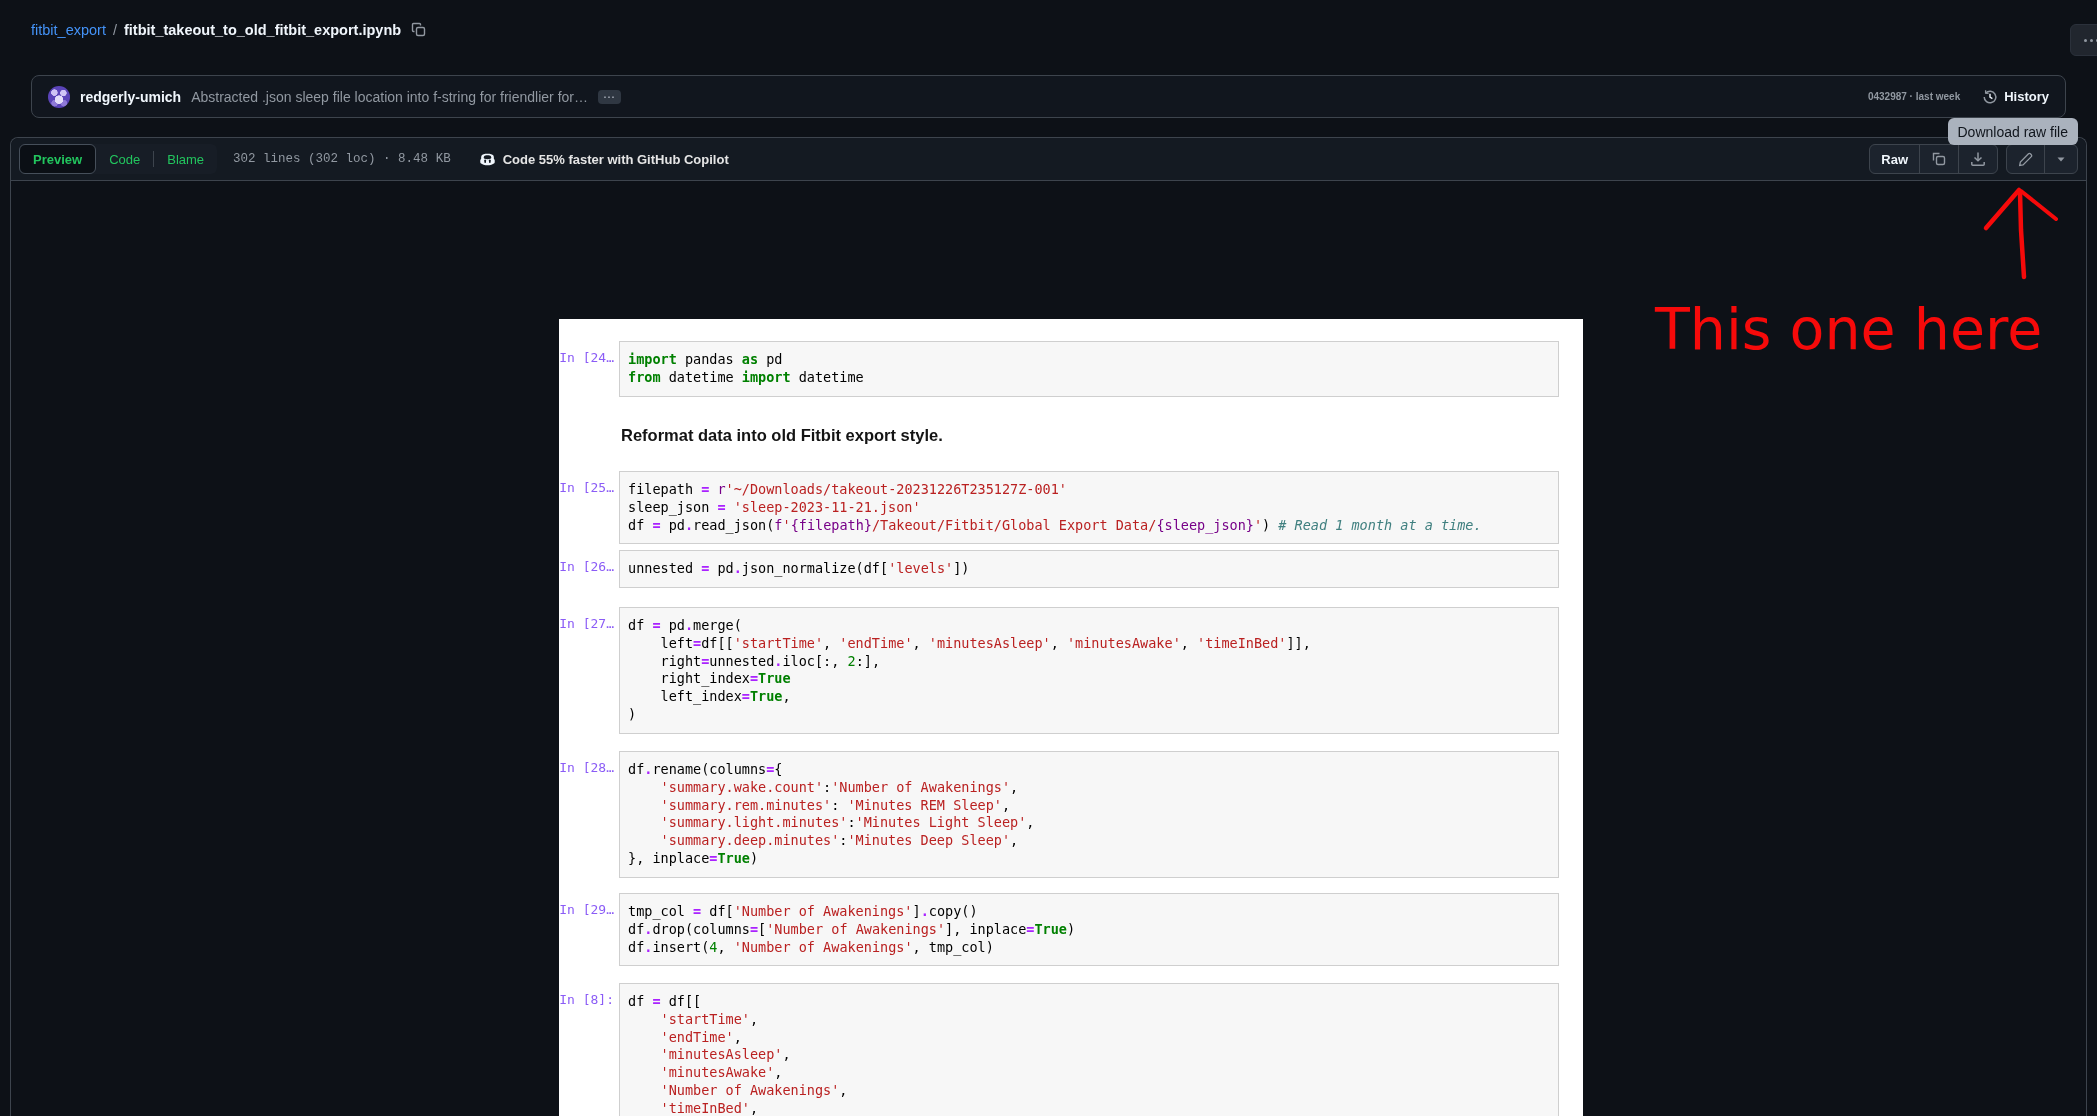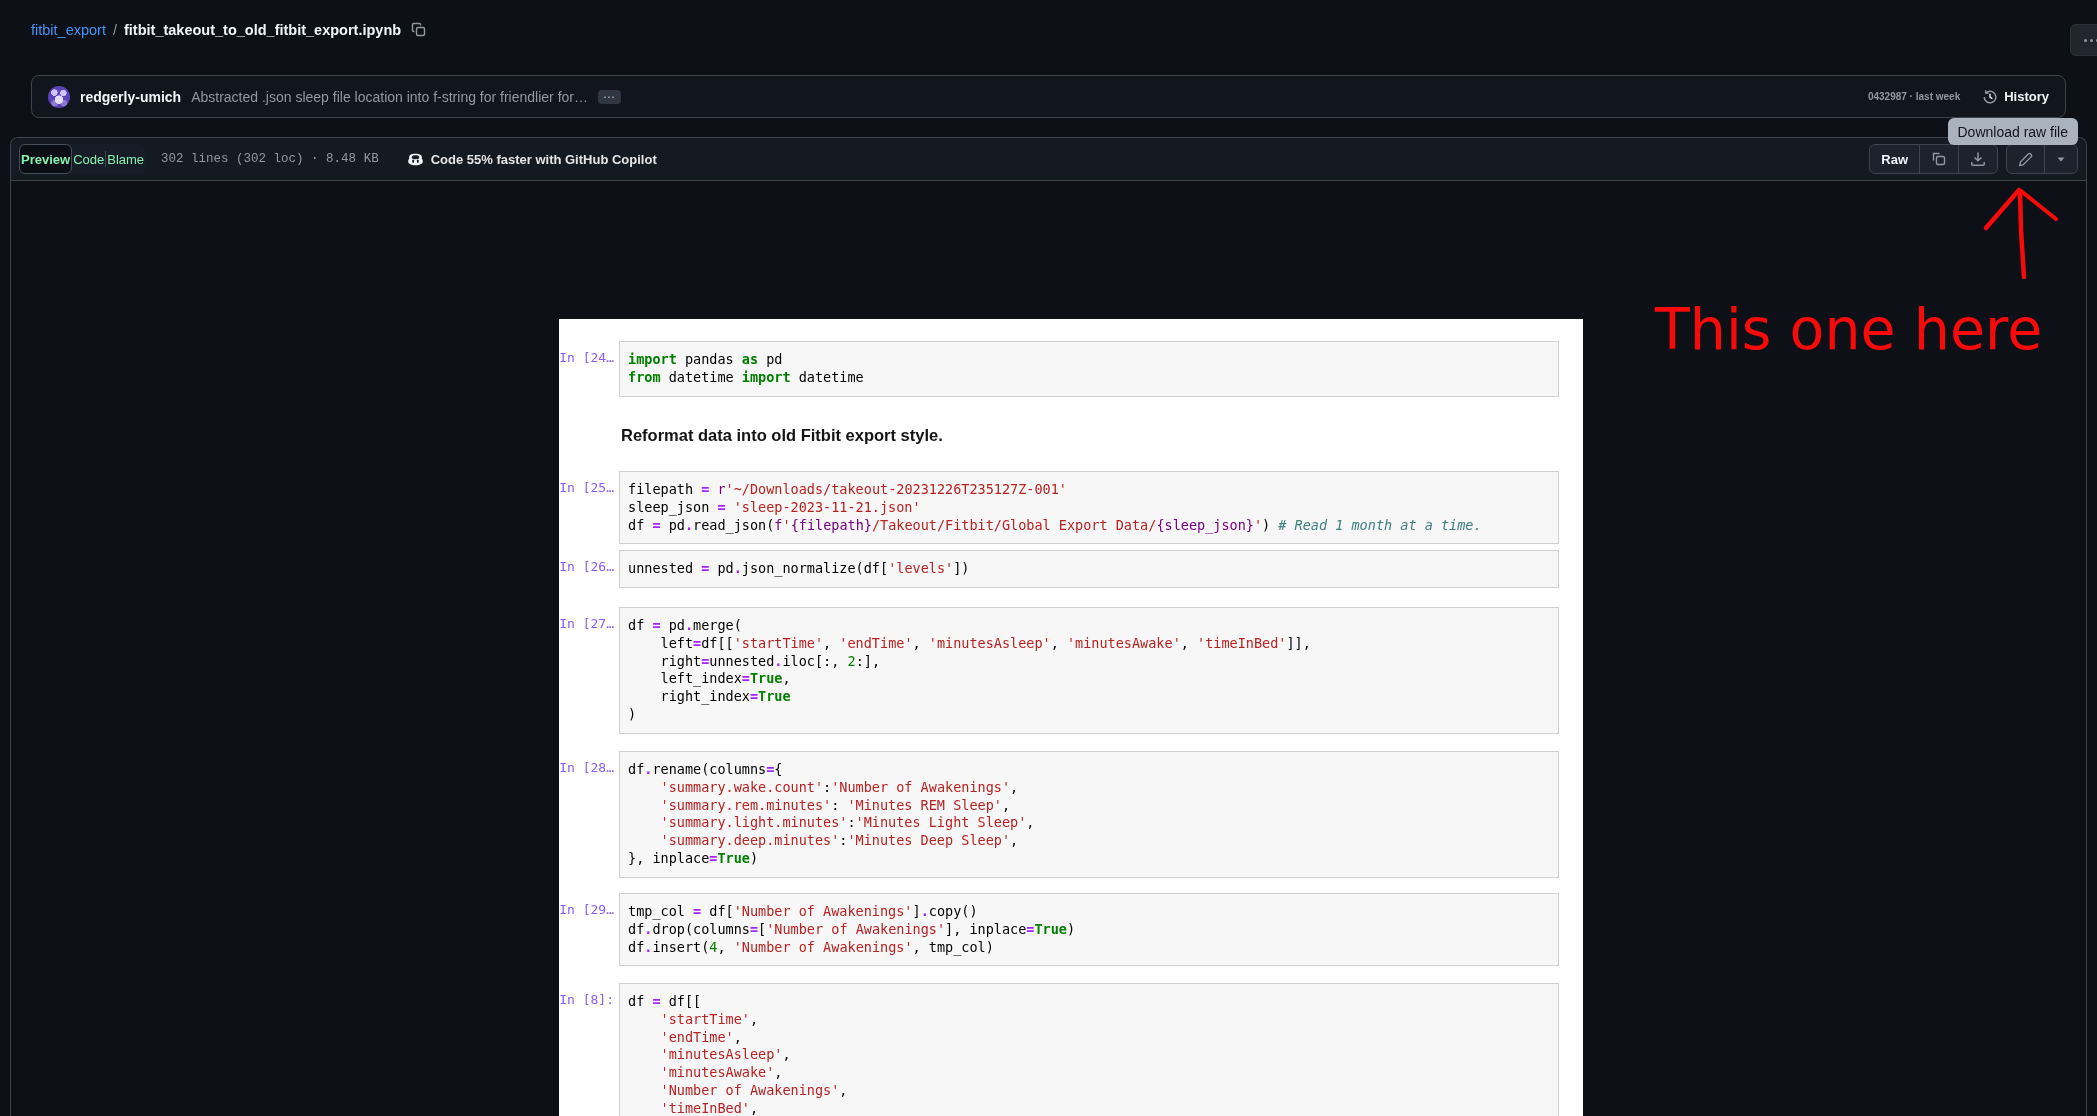--- a/index.html
+++ b/index.html
@@ -45,21 +45,21 @@
   .commit-meta { font-size:10px; color:#9198a1;font-weight:bold; }
   .history-btn { display:flex; align-items:center; gap:6px; margin-left:22px; cursor:pointer; }
   .history-btn .hist-label { font-size:13px; font-weight:bold; color:#f0f6fc; }
 
   
   .file-box { position:absolute; left:10px; top:137px; width:2077px; height:979px;
     border:1px solid #3d444d; border-bottom:none; border-radius:8px 8px 0 0; background:#0d1117; }
   .file-toolbar { height:43px; background:#141a22; border-bottom:1px solid #3d444d;
     border-radius:8px 8px 0 0; display:flex; align-items:center; padding:0 8px; }
   .seg-ctl { display:flex; align-items:center; background:#171d26; border-radius:6px; height:30px; }
-  .seg-tab { font-size:13px; color:#86efac; padding:0 1px; height:30px; display:flex; align-items:center; cursor:pointer; }
+  .seg-tab { font-size:13px; color:#22c55e; padding:0 13px; height:30px; display:flex; align-items:center; cursor:pointer; }
   .seg-tab.active { background:#0b0f15; border:1px solid #464f5a; border-radius:6px; font-weight:bold; }
   .seg-div { width:1px; height:16px; background:#3d444d; }
   .file-info { font-family:"Liberation Mono", monospace; font-size:12.5px; color:#9198a1; margin-left:16px; }
   .copilot { display:flex; align-items:center; gap:7px; margin-left:28px; cursor:pointer; }
   .copilot-text { font-size:13px; color:#e5e5e5; font-weight:bold; }
   .tb-spacer { flex:1; }
   .btn-group { display:flex; align-items:stretch; height:30px; border:1px solid #3d444d; border-radius:6px;
     background:#1c232d; overflow:hidden; }
   .btn-seg { display:flex; align-items:center; justify-content:center; padding:0 11px; cursor:pointer; color:#9198a1; }
   .btn-seg + .btn-seg { border-left:1px solid #3d444d; }
@@ -207,22 +207,22 @@
         <div class="code-box">
           <div class="code-line"><span class="tok-p">unnested </span><span class="tok-o">=</span><span class="tok-p"> pd</span><span class="tok-o">.</span><span class="tok-p">json_normalize(df[</span><span class="tok-s">'levels'</span><span class="tok-p">])</span></div>
         </div>
       </div>
       <div class="nb-cell" style="top: 288px;">
         <div class="prompt">In [27…</div>
         <div class="code-box">
           <div class="code-line"><span class="tok-p">df </span><span class="tok-o">=</span><span class="tok-p"> pd</span><span class="tok-o">.</span><span class="tok-p">merge(</span></div>
           <div class="code-line"><span class="tok-p">    left</span><span class="tok-o">=</span><span class="tok-p">df[[</span><span class="tok-s">'startTime'</span><span class="tok-p">, </span><span class="tok-s">'endTime'</span><span class="tok-p">, </span><span class="tok-s">'minutesAsleep'</span><span class="tok-p">, </span><span class="tok-s">'minutesAwake'</span><span class="tok-p">, </span><span class="tok-s">'timeInBed'</span><span class="tok-p">]],</span></div>
           <div class="code-line"><span class="tok-p">    right</span><span class="tok-o">=</span><span class="tok-p">unnested</span><span class="tok-o">.</span><span class="tok-p">iloc[:, </span><span class="tok-n">2</span><span class="tok-p">:],</span></div>
+          <div class="code-line"><span class="tok-p">    right_index</span><span class="tok-o">=</span><span class="tok-k">True</span></div>
           <div class="code-line"><span class="tok-p">    left_index</span><span class="tok-o">=</span><span class="tok-k">True</span><span class="tok-p">,</span></div>
-          <div class="code-line"><span class="tok-p">    right_index</span><span class="tok-o">=</span><span class="tok-k">True</span></div>
           <div class="code-line"><span class="tok-p">)</span></div>
         </div>
       </div>
       <div class="nb-cell" style="top: 432px;">
         <div class="prompt">In [28…</div>
         <div class="code-box">
           <div class="code-line"><span class="tok-p">df</span><span class="tok-o">.</span><span class="tok-p">rename(columns</span><span class="tok-o">=</span><span class="tok-p">{</span></div>
           <div class="code-line"><span class="tok-p">    </span><span class="tok-s">'summary.wake.count'</span><span class="tok-p">:</span><span class="tok-s">'Number of Awakenings'</span><span class="tok-p">,</span></div>
           <div class="code-line"><span class="tok-p">    </span><span class="tok-s">'summary.rem.minutes'</span><span class="tok-p">: </span><span class="tok-s">'Minutes REM Sleep'</span><span class="tok-p">,</span></div>
           <div class="code-line"><span class="tok-p">    </span><span class="tok-s">'summary.light.minutes'</span><span class="tok-p">:</span><span class="tok-s">'Minutes Light Sleep'</span><span class="tok-p">,</span></div>

